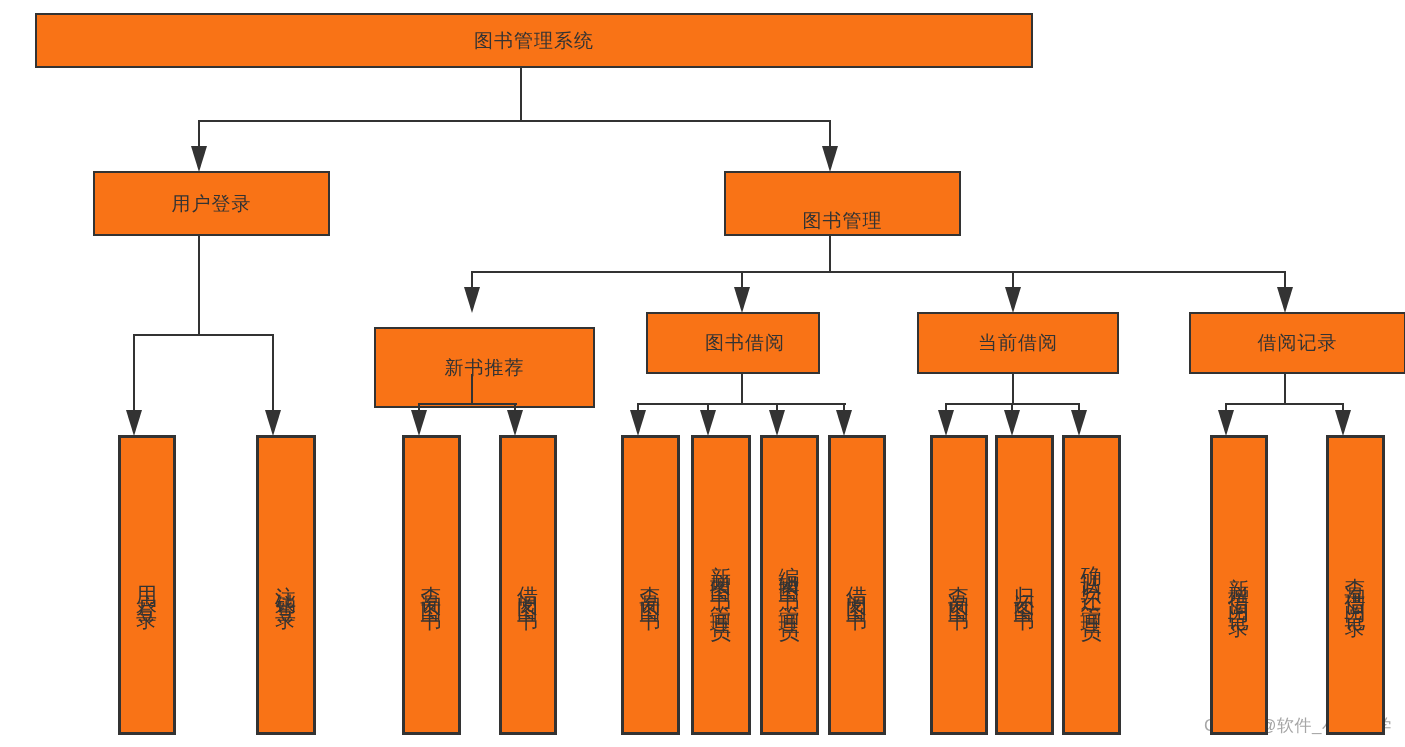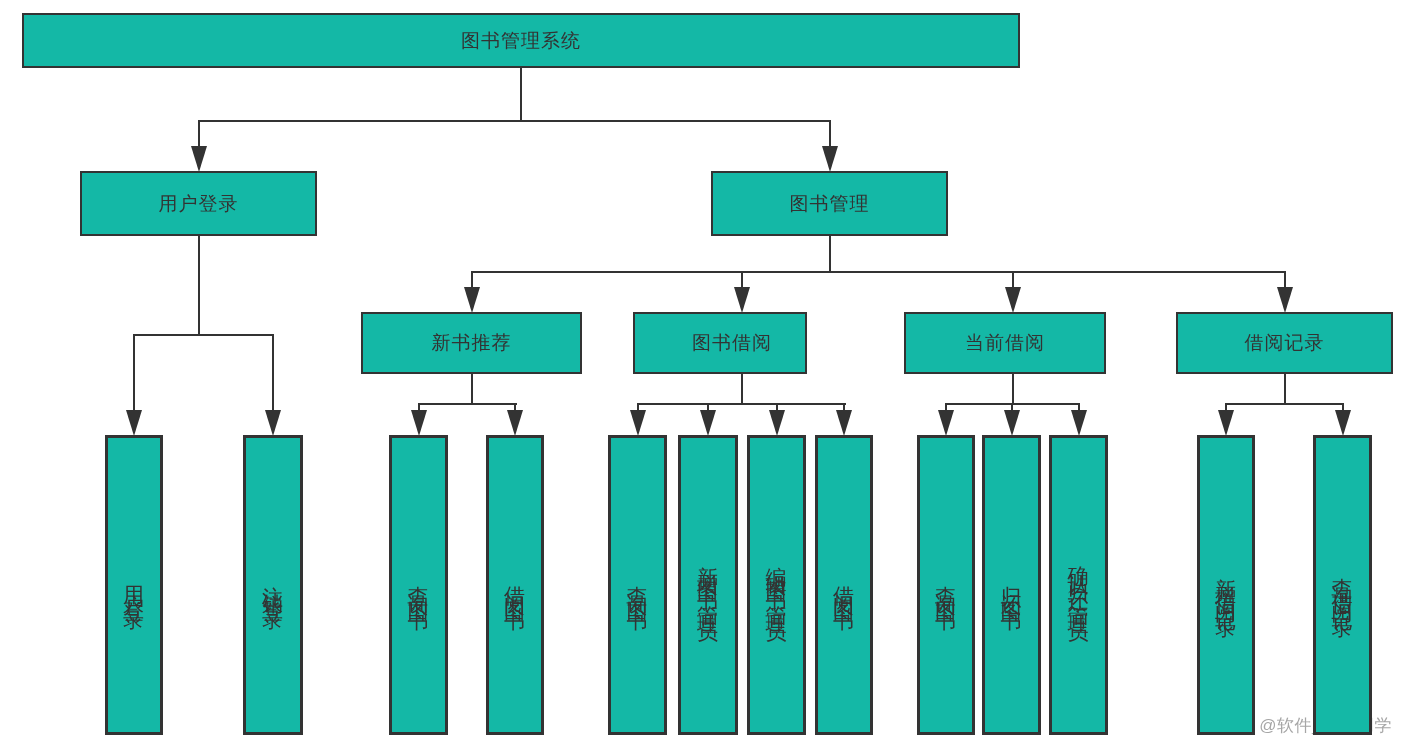--- a/index.html
+++ b/index.html
@@ -13,26 +13,27 @@
     width: 1405px;
     height: 747px;
     background: var(--bg, #ffffff);
     font-family: "Liberation Sans", sans-serif;
     overflow: hidden;
     color: var(--text, #333333);
   }
   .node {
     position: absolute;
     box-sizing: border-box;
-    background: #14b8a6;
+    background: #f97316;
     border: 2px solid var(--line, #333333);
     display: flex;
     align-items: center;
     justify-content: center;
     text-align: center;
+    margin-left: 13px;
   }
   .node.horizontal {
     font-size: 19px;
     letter-spacing: 1px;
   }
   .node.vertical {
     border-width: 3px;
   }
   .node.vertical .label {
     writing-mode: vertical-rl;
@@ -68,24 +69,24 @@
 <body>
 
 <div id="stage">
   <div class="watermark">CSDN @软件_小贺同学</div>
 <div class="node horizontal" style="left: 22px; top: 13px; width: 998px; height: 55px;">
       <span class="label">图书管理系统</span>
     </div>
     <div class="node horizontal" style="left: 80px; top: 171px; width: 237px; height: 65px;">
       <span class="label">用户登录</span>
     </div>
-    <div class="node horizontal" style="left: 711px; top: 171px; width: 237px; height: 65px;">
+    <div class="node horizontal" style="left: 711px; top: 171px; width: 237px; height: 65px; align-items: flex-end;">
       <span class="label">图书管理</span>
     </div>
-    <div class="node horizontal" style="left: 361px; top: 312px; width: 221px; height: 62px;">
+    <div class="node horizontal" style="left: 361px; top: 327px; width: 221px; height: 81px;">
       <span class="label">新书推荐</span>
     </div>
     <div class="node horizontal" style="left: 633px; top: 312px; width: 174px; height: 62px; padding-left: 24px;">
       <span class="label">图书借阅</span>
     </div>
     <div class="node horizontal" style="left: 904px; top: 312px; width: 202px; height: 62px;">
       <span class="label">当前借阅</span>
     </div>
     <div class="node horizontal" style="left: 1176px; top: 312px; width: 217px; height: 62px;">
       <span class="label">借阅记录</span>

